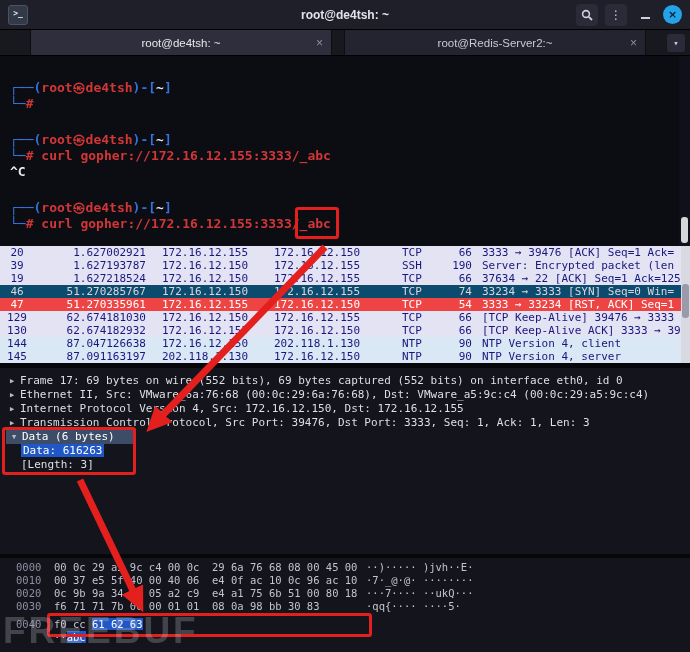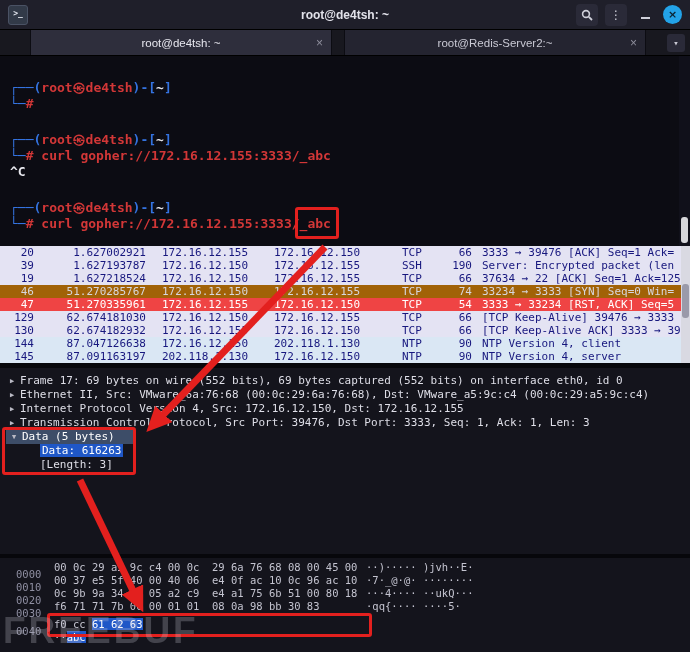--- a/index.html
+++ b/index.html
@@ -45,56 +45,56 @@
   .t-thumb{position:absolute;right:2px;bottom:3px;width:7px;height:26px;background:#d6d6da;border-radius:3px;}
   .boxed{position:relative;}
   .boxed::after{content:"";position:absolute;left:-5px;right:-8px;top:-9px;bottom:-8px;
                 border:3px solid #e3201e;border-radius:3px;pointer-events:none;}
 
   
   .plist{position:absolute;top:246px;left:0;right:0;height:117px;background:#e4e3f3;overflow:hidden;
          font:11px/13px "DejaVu Sans Mono",monospace;}
   .prow{display:flex;height:13px;white-space:pre;overflow:hidden;}
   .r-tcp{background:#e4e3f3;color:#17177e;}
-  .r-syn{background:#a16207;color:#d7d7de;}
+  .r-syn{background:#0c4a6e;color:#d7d7de;}
   .r-rst{background:#ef4444;color:#ffffff;}
   .r-ntp{background:#dae7f4;color:#17177e;}
   .c{flex:0 0 auto;overflow:hidden;}
-  .c.no{width:34px;text-align:right;padding-right:8px;}
+  .c.no{width:34px;text-align:center;padding-right:8px;}
   .c.time{width:104px;text-align:right;padding-right:16px;}
   .c.src{width:112px;}
   .c.dst{width:128px;}
   .c.proto{width:44px;}
   .c.len{width:26px;text-align:right;padding-right:10px;}
   .c.info{flex:1 1 auto;}
   .pl-scroll{position:absolute;right:0;top:0;width:9px;height:100%;background:#d9d9e2;}
   .pl-thumb{position:absolute;right:1px;top:38px;width:7px;height:34px;background:#9a9aaa;border-radius:3px;}
 
   .split{position:absolute;left:0;right:0;background:#07070b;}
   .split1{top:363px;height:5px;}
   .split2{top:554px;height:4px;}
 
   
   .details{position:absolute;top:368px;left:0;right:0;height:186px;background:#14141c;box-sizing:border-box;
            padding:6px 0 0 4px;font:11px/14px "DejaVu Sans Mono","DejaVu Sans",monospace;color:#dfdfe8;overflow:hidden;}
   .dt-line{height:14px;white-space:pre;overflow:hidden;}
   .dt-arrow{display:inline-block;width:16px;text-align:center;color:#b9b9c4;}
-  .dt-child{padding-left:34px;}
+  .dt-child{padding-left:15px;}
   .sel-row{background:#3d4d68;color:#fff;}
   .hl-blue{background:#1f57c7;color:#fff;padding:0 2px;}
   .data-group{position:relative;width:128px;margin-left:2px;}
   .data-group::after{content:"";position:absolute;left:-4px;right:-2px;top:-3px;bottom:-3px;
                      border:3px solid #e3201e;border-radius:3px;pointer-events:none;}
 
   
   .hexpane{position:absolute;top:558px;left:0;right:0;height:94px;background:#14141c;box-sizing:border-box;
            padding:3px 0 0 16px;font:10.5px/13px "DejaVu Sans Mono",monospace;color:#c4c4d0;overflow:hidden;}
   .hx-row{display:flex;white-space:pre;height:13px;}
   .hx-last{margin-top:5px;}
-  .hx-off{width:38px;color:#8f8fa2;flex:0 0 auto;margin-top:7px;}
+  .hx-off{width:38px;color:#8f8fa2;flex:0 0 auto;}
   .hx-hex{width:312px;flex:0 0 auto;}
   .hx-hl{background:#1f57c7;color:#fff;}
   .hexbox{position:relative;display:flex;flex-direction:column;}
   .hexbox::after{content:"";position:absolute;left:-7px;right:-6px;top:-5px;bottom:-6px;
                  border:3px solid #e3201e;border-radius:3px;pointer-events:none;}
 
   
   .watermark{position:absolute;left:3px;bottom:0px;z-index:40;pointer-events:none;
              font:bold 37px "Liberation Sans",sans-serif;letter-spacing:3px;color:rgba(205,205,215,0.26);}
   .arrows{position:absolute;top:0;left:0;z-index:80;pointer-events:none;}
@@ -159,50 +159,50 @@
 
     <div class="t-track"></div>
     <div class="t-thumb"></div>
   </div>
 
   <div class="plist">
     <div class="prow r-tcp"><span class="c no">20</span><span class="c time">1.627002921</span><span class="c src">172.16.12.155</span><span class="c dst">172.16.12.150</span><span class="c proto">TCP</span><span class="c len">66</span><span class="c info">3333 → 39476 [ACK] Seq=1 Ack=</span></div>
     <div class="prow r-tcp"><span class="c no">39</span><span class="c time">1.627193787</span><span class="c src">172.16.12.150</span><span class="c dst">172.16.12.155</span><span class="c proto">SSH</span><span class="c len">190</span><span class="c info">Server: Encrypted packet (len</span></div>
     <div class="prow r-tcp"><span class="c no">19</span><span class="c time">1.627218524</span><span class="c src">172.16.12.150</span><span class="c dst">172.16.12.155</span><span class="c proto">TCP</span><span class="c len">66</span><span class="c info">37634 → 22 [ACK] Seq=1 Ack=125</span></div>
     <div class="prow r-syn"><span class="c no">46</span><span class="c time">51.270285767</span><span class="c src">172.16.12.150</span><span class="c dst">172.16.12.155</span><span class="c proto">TCP</span><span class="c len">74</span><span class="c info">33234 → 3333 [SYN] Seq=0 Win=</span></div>
-    <div class="prow r-rst"><span class="c no">47</span><span class="c time">51.270335961</span><span class="c src">172.16.12.155</span><span class="c dst">172.16.12.150</span><span class="c proto">TCP</span><span class="c len">54</span><span class="c info">3333 → 33234 [RST, ACK] Seq=5</span></div>
+    <div class="prow r-rst"><span class="c no">47</span><span class="c time">51.270335961</span><span class="c src">172.16.12.155</span><span class="c dst">172.16.12.150</span><span class="c proto">TCP</span><span class="c len">54</span><span class="c info">3333 → 33234 [RST, ACK] Seq=1</span></div>
     <div class="prow r-tcp"><span class="c no">129</span><span class="c time">62.674181030</span><span class="c src">172.16.12.150</span><span class="c dst">172.16.12.155</span><span class="c proto">TCP</span><span class="c len">66</span><span class="c info">[TCP Keep-Alive] 39476 → 3333</span></div>
     <div class="prow r-tcp"><span class="c no">130</span><span class="c time">62.674182932</span><span class="c src">172.16.12.155</span><span class="c dst">172.16.12.150</span><span class="c proto">TCP</span><span class="c len">66</span><span class="c info">[TCP Keep-Alive ACK] 3333 → 39</span></div>
     <div class="prow r-ntp"><span class="c no">144</span><span class="c time">87.047126638</span><span class="c src">172.16.12.150</span><span class="c dst">202.118.1.130</span><span class="c proto">NTP</span><span class="c len">90</span><span class="c info">NTP Version 4, client</span></div>
     <div class="prow r-ntp"><span class="c no">145</span><span class="c time">87.091163197</span><span class="c src">202.118.1.130</span><span class="c dst">172.16.12.150</span><span class="c proto">NTP</span><span class="c len">90</span><span class="c info">NTP Version 4, server</span></div>
     <div class="pl-scroll">
         <div class="pl-thumb"></div>
       </div>
   </div>
 
   <div class="split split1"></div>
 
   <div class="details">
     <div class="dt-line"><span class="dt-arrow">▸</span><span>Frame 17: 69 bytes on wire (552 bits), 69 bytes captured (552 bits) on interface eth0, id 0</span></div>
     <div class="dt-line"><span class="dt-arrow">▸</span><span>Ethernet II, Src: VMware_6a:76:68 (00:0c:29:6a:76:68), Dst: VMware_a5:9c:c4 (00:0c:29:a5:9c:c4)</span></div>
     <div class="dt-line"><span class="dt-arrow">▸</span><span>Internet Protocol Version 4, Src: 172.16.12.150, Dst: 172.16.12.155</span></div>
     <div class="dt-line"><span class="dt-arrow">▸</span><span>Transmission Control Protocol, Src Port: 39476, Dst Port: 3333, Seq: 1, Ack: 1, Len: 3</span></div>
     <div class="data-group">
-      <div class="dt-line sel-row"><span class="dt-arrow">▾</span><span>Data (5 bytes)</span></div>
+      <div class="dt-line sel-row"><span class="dt-arrow">▾</span><span>Data (6 bytes)</span></div>
       <div class="dt-line dt-child"><span class="hl-blue">Data: 616263</span></div>
       <div class="dt-line dt-child"><span>[Length: 3]</span></div>
     </div>
   </div>
 
   <div class="split split2"></div>
 
   <div class="hexpane">
     <div class="hx-row"><span class="hx-off">0000</span><span class="hx-hex"><span>00 0c 29 a5 9c c4 00 0c  29 6a 76 68 08 00 45 00</span><span class="hx-hl"></span></span><span class="hx-ascii"><span>··)····· )jvh··E·</span><span class="hx-hl"></span></span></div>
     <div class="hx-row"><span class="hx-off">0010</span><span class="hx-hex"><span>00 37 e5 5f 40 00 40 06  e4 0f ac 10 0c 96 ac 10</span><span class="hx-hl"></span></span><span class="hx-ascii"><span>·7·_@·@· ········</span><span class="hx-hl"></span></span></div>
-    <div class="hx-row"><span class="hx-off">0020</span><span class="hx-hex"><span>0c 9b 9a 34 0d 05 a2 c9  e4 a1 75 6b 51 00 80 18</span><span class="hx-hl"></span></span><span class="hx-ascii"><span>···4···· ··ukQ···</span><span class="hx-hl"></span></span></div>
+    <div class="hx-row"><span class="hx-off">0020</span><span class="hx-hex"><span>0c 9b 9a 34 0d 05 a2 c9  e4 a1 75 6b 51 00 80 18</span><span class="hx-hl"></span></span><span class="hx-ascii"><span>···7···· ··ukQ···</span><span class="hx-hl"></span></span></div>
     <div class="hx-row"><span class="hx-off">0030</span><span class="hx-hex"><span>f6 71 71 7b 00 00 01 01  08 0a 98 bb 30 83</span><span class="hx-hl"></span></span><span class="hx-ascii"><span>·qq{···· ····5·</span><span class="hx-hl"></span></span></div>
     <div class="hx-row hx-last"><span class="hx-off">0040</span><div class="hexbox"><span class="hx-hex"><span>f0 cc </span><span class="hx-hl">61 62 63</span></span><span class="hx-ascii"><span>··</span><span class="hx-hl">abc</span></span></div></div>
   </div>
 
   <div class="watermark">FREEBUF</div>
 
   <svg class="arrows" width="690" height="652" viewBox="0 0 690 652">
     <defs>
       <marker id="ah" markerWidth="3.6" markerHeight="3.4" refX="1.2" refY="1.7" orient="auto">
         <path d="M0,0 L3.6,1.7 L0,3.4 Z" fill="#e3201e"></path>

